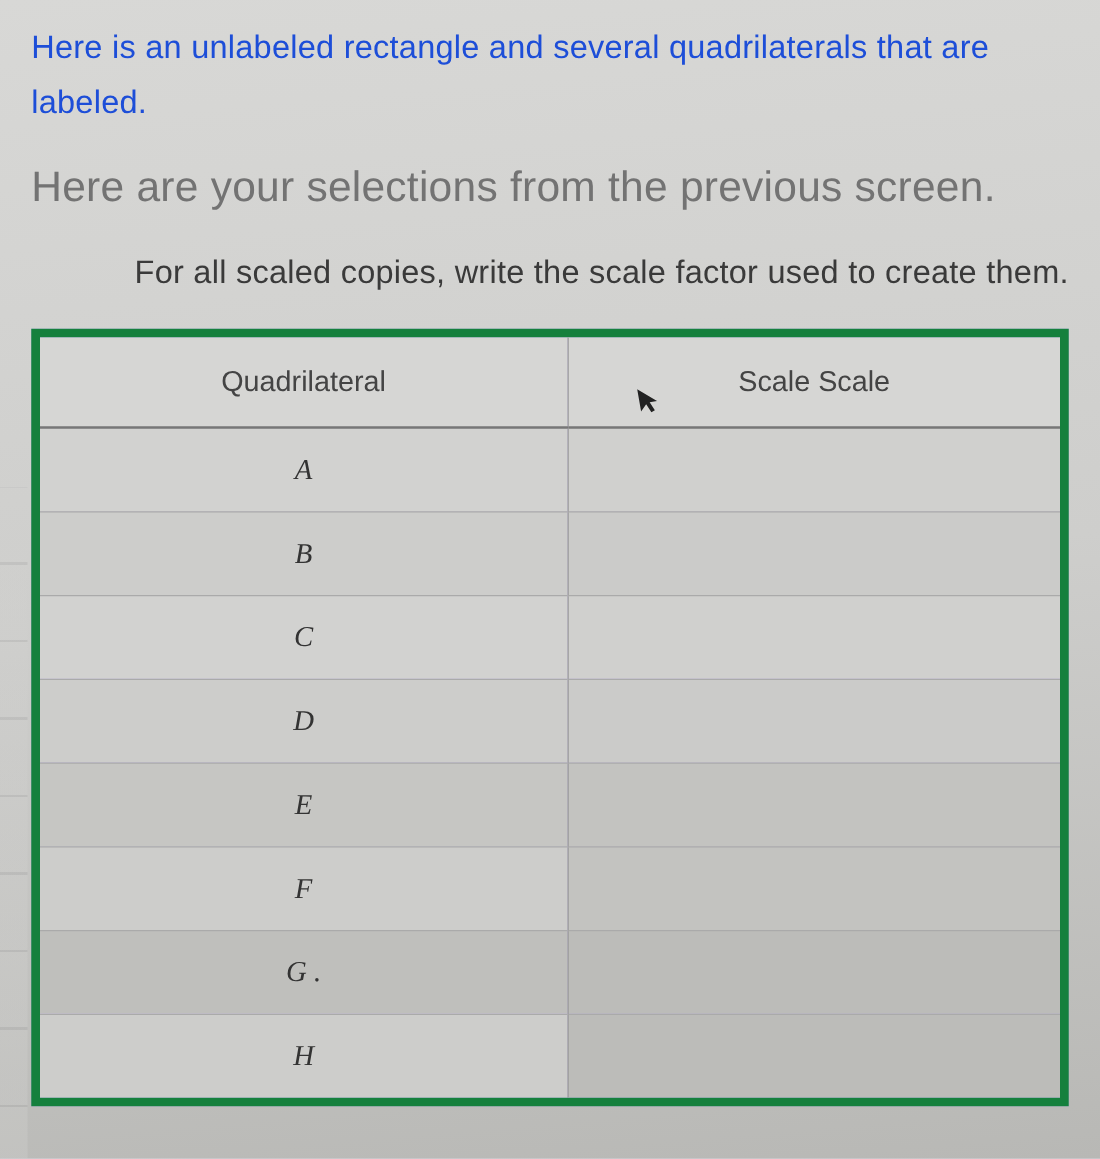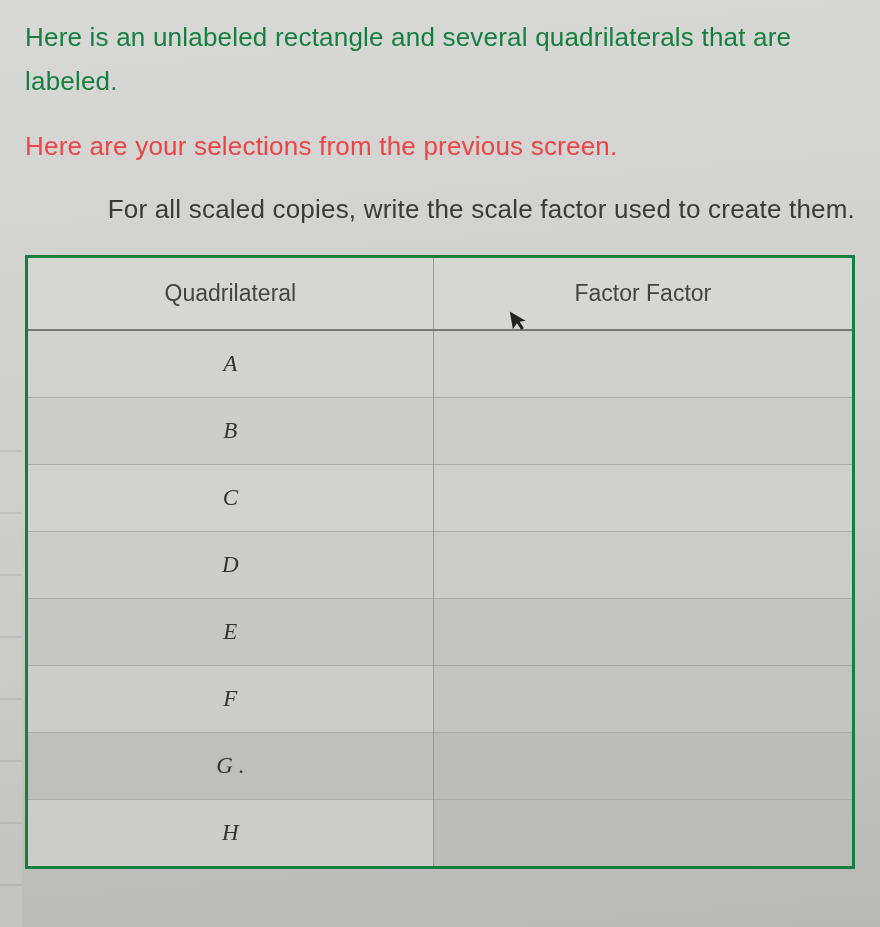--- a/index.html
+++ b/index.html
@@ -9,27 +9,27 @@
     background: linear-gradient(175deg, #d8d8d6 0%, #cececc 50%, #b8b8b5 100%);
     font-family: Arial, Helvetica, sans-serif;
     color: #3a3a3a;
     padding: 15px 25px 0 25px;
     overflow: hidden;
     position: relative;
   }
   .intro-text {
     font-size: 26px;
     line-height: 1.7;
-    color: #15803d;
+    color: #1d4ed8;
     margin-bottom: 28px;
     letter-spacing: 0.2px;
   }
   .selections-text {
-    font-size: 26px;
-    color: #ef4444;
+    font-size: 34px;
+    color: #737373;
     margin-bottom: 32px;
     letter-spacing: 0.2px;
   }
   .instruction-text {
     font-size: 26px;
     color: #3a3a3a;
     margin-bottom: 8px;
     letter-spacing: 0.2px;
     font-weight: 500;
     text-align: right;
@@ -38,21 +38,21 @@
     position: absolute;
     left: 510px;
     top: 308px;
     font-size: 26px;
     color: #222;
     pointer-events: none;
     transform: rotate(-10deg);
   }
   .table-wrap {
     margin-top: 30px;
-    border: 3px solid #15803d;
+    border: 7px solid #15803d;
     background: #c4b5fd;
   }
   table {
     width: 100%;
     border-collapse: collapse;
   }
   th {
     font-weight: 500;
     font-size: 23px;
     color: #444;
@@ -111,21 +111,21 @@
   <svg width="18" height="24" viewBox="0 0 18 24">
       <path d="M2 2 L2 20 L7 15 L10 22 L13 21 L10 14 L16 14 Z" fill="#222"></path>
     </svg>
 </span>
 
 <div class="table-wrap">
   <table>
     <thead>
       <tr>
         <th>Quadrilateral</th>
-        <th>Factor Factor</th>
+        <th>Scale Scale</th>
       </tr>
     </thead>
     <tbody>
       <tr>
         <td>A</td>
         <td></td>
       </tr>
       <tr>
         <td>B</td>
         <td></td>

